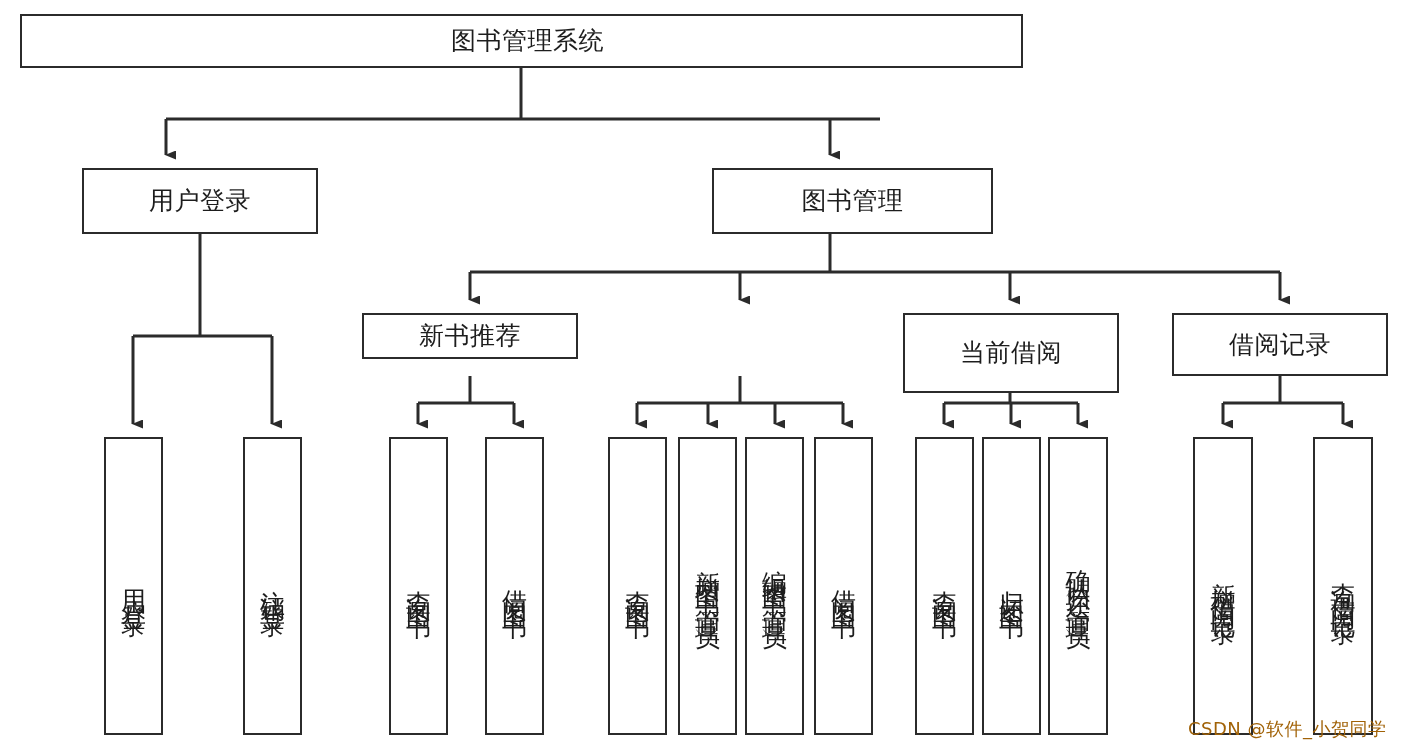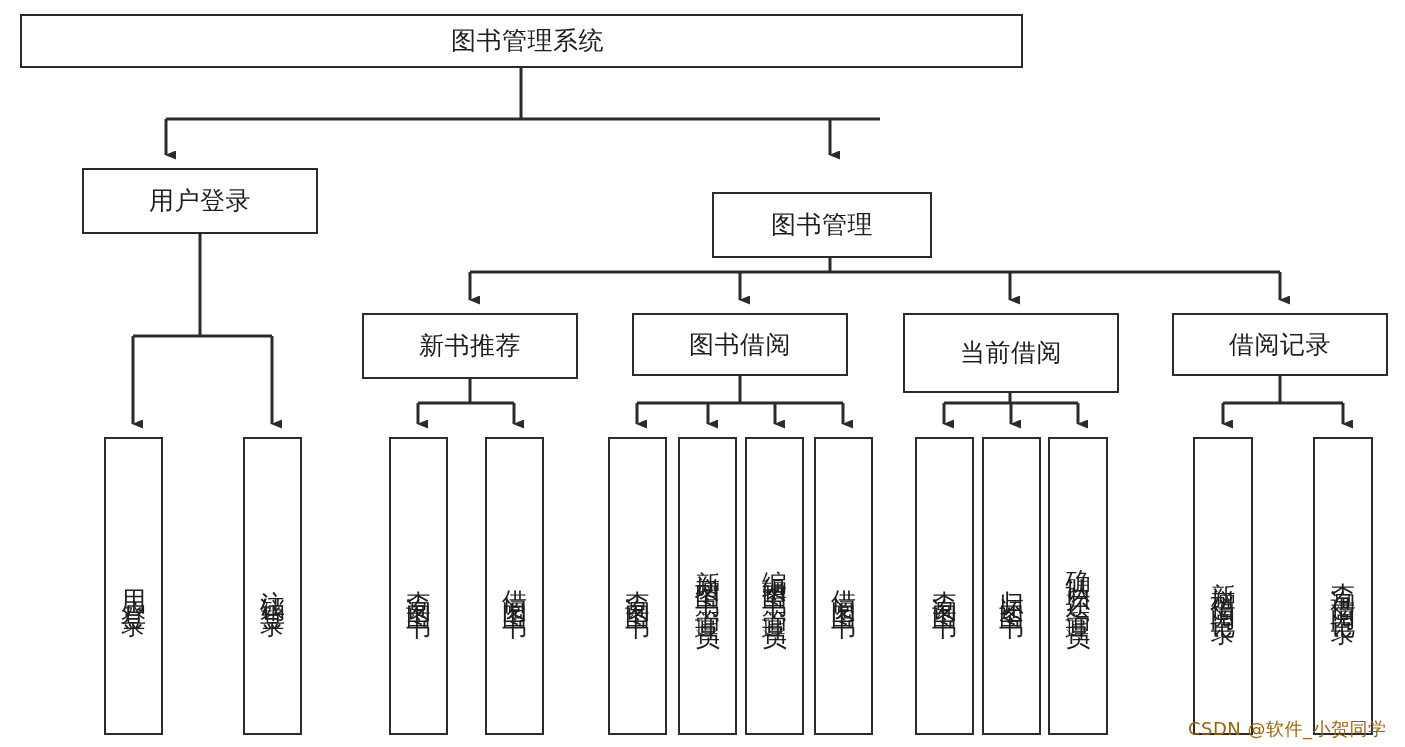--- a/index.html
+++ b/index.html
@@ -126,31 +126,28 @@
   </svg>
 
   <div class="node horizontal" style="left:20px; top:14px; width:1003px; height:54px;padding-left:12px;">
     <span class="label">图书管理系统</span>
   </div>
 
   <div class="node horizontal" style="left:82px; top:168px; width:236px; height:66px;">
     <span class="label">用户登录</span>
   </div>
 
-  <div class="node horizontal" style="left:712px; top:168px; width:220px; height:66px;margin-top:24px;">
+  <div class="node horizontal" style="left:712px; top:168px; width:281px; height:66px;">
     <span class="label">图书管理</span>
   </div>
 
-  <div class="node horizontal" style="left:362px; top:313px; width:216px; height:66px;">
+  <div class="node horizontal" style="left:362px; top:313px; width:216px; height:46px;">
     <span class="label">新书推荐</span>
   </div>
 
-  <div class="node horizontal" style="left:632px; top:313px; width:216px; height:63px;">
-    <span class="label">图书借阅</span>
-  </div>
 
   <div class="node horizontal" style="left:903px; top:313px; width:216px; height:80px;">
     <span class="label">当前借阅</span>
   </div>
 
   <div class="node horizontal" style="left:1172px; top:313px; width:216px; height:63px;">
     <span class="label">借阅记录</span>
   </div>
 
   <div class="node vertical" style="left:104px; top:437px; width:59px; height:298px;">

